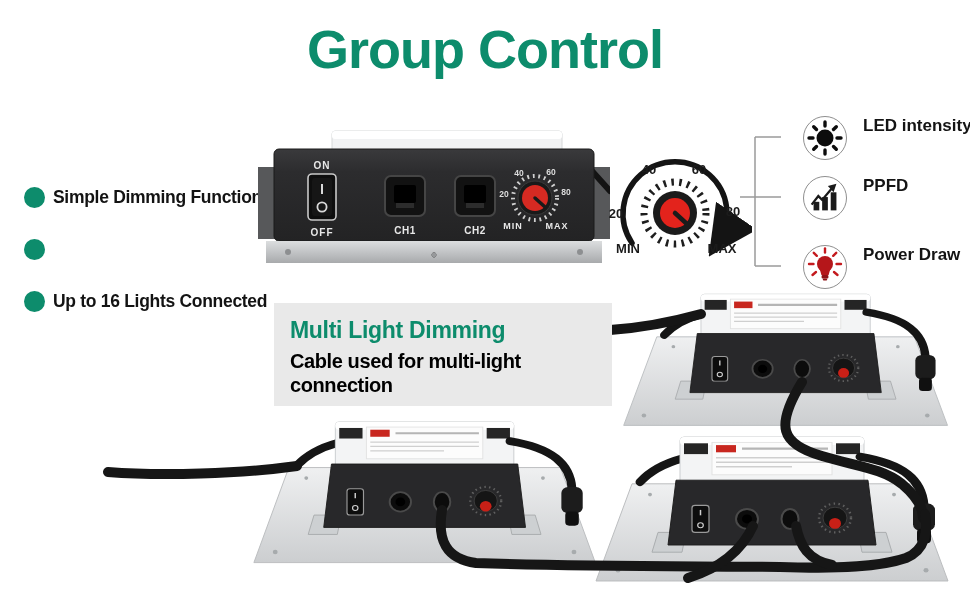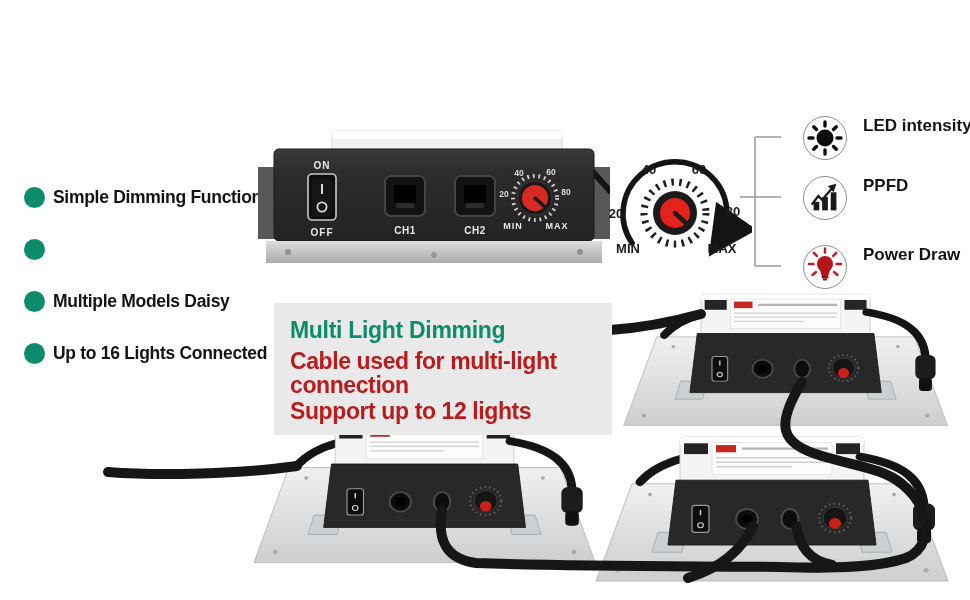--- a/index.html
+++ b/index.html
@@ -16,43 +16,40 @@
   #features{left:24px;top:187px;width:250px;}
   .feature{display:flex;align-items:flex-start;margin-bottom:30px;height:22px;}
   .feature .dot{width:21px;height:21px;border-radius:50%;background:#0d8c6c;flex:0 0 21px;margin-right:8px;}
   .feature .flabel{font-size:17.5px;font-weight:bold;color:#131313;letter-spacing:-0.3px;white-space:nowrap;}
   
   .metric{left:803px;height:42px;display:flex;}
   .mcircle{width:42px;height:42px;border:1.6px solid #8f8f8f;border-radius:50%;background:#fff;
     display:flex;align-items:center;justify-content:center;flex:0 0 42px;}
   .mlabel{margin-left:16px;font-size:17px;font-weight:bold;color:#141414;white-space:nowrap;}
   
-  #info-box{left:274px;top:303px;width:338px;height:132px;background:#e9e9e9;}
+  #info-box{left:274px;top:303px;width:338px;height:103px;background:#e9e9e9;}
   #info-title{margin:14px 0 5px 16px;font-size:23px;font-weight:bold;color:#0d8c6c;letter-spacing:-0.3px;}
-  .info-line{margin:0 0 2px 16px;font-size:23px;font-weight:bold;color:#b91c1c;letter-spacing:-0.4px;line-height:24px;}
+  .info-line{margin:0 0 2px 16px;font-size:20px;font-weight:bold;color:#000000;letter-spacing:-0.4px;line-height:24px;}
   svg{display:block;}
   text{font-family:"Liberation Sans",sans-serif;}
 </style>
 </head>
 <body>
 
 <div id="stage">
 
+  <h1 id="page-title" class="abs">Group Control</h1>
 
   <div id="features" class="abs">
     <div class="feature">
       <span class="dot"></span>
       <span class="flabel">Simple Dimming Function</span>
     </div>
     <div class="feature">
       <span class="dot"></span>
-    </div>
-    <div class="feature">
-      <span class="dot"></span>
-      <span class="flabel">Multiple Models Daisy</span>
     </div>
     <div class="feature">
       <span class="dot"></span>
       <span class="flabel">Up to 16 Lights Connected</span>
     </div>
   </div>
 
   <svg class="abs" style="left:258px;top:105px;" width="352" height="160" viewBox="0 0 352 160">
     <defs>
       <linearGradient id="railGrad" x1="0" y1="0" x2="0" y2="1">
@@ -249,16 +246,15 @@
       <path d="M362,232 C357,262 366,281 396,285 C500,289 620,288 700,289 C760,291 800,289 826,280 C846,272 848,252 845,236"></path>
 
       <path d="M673,248 C662,272 640,290 608,300"></path>
       <path d="M716,248 C720,268 728,282 752,287"></path>
     </g>
   </svg>
 
   <div id="info-box" class="abs">
     <p id="info-title">Multi Light Dimming</p>
     <p class="info-line">Cable used for multi-light connection</p>
-    <p class="info-line">Support up to 12 lights</p>
   </div>
 
 </div>
 
 </body></html>

